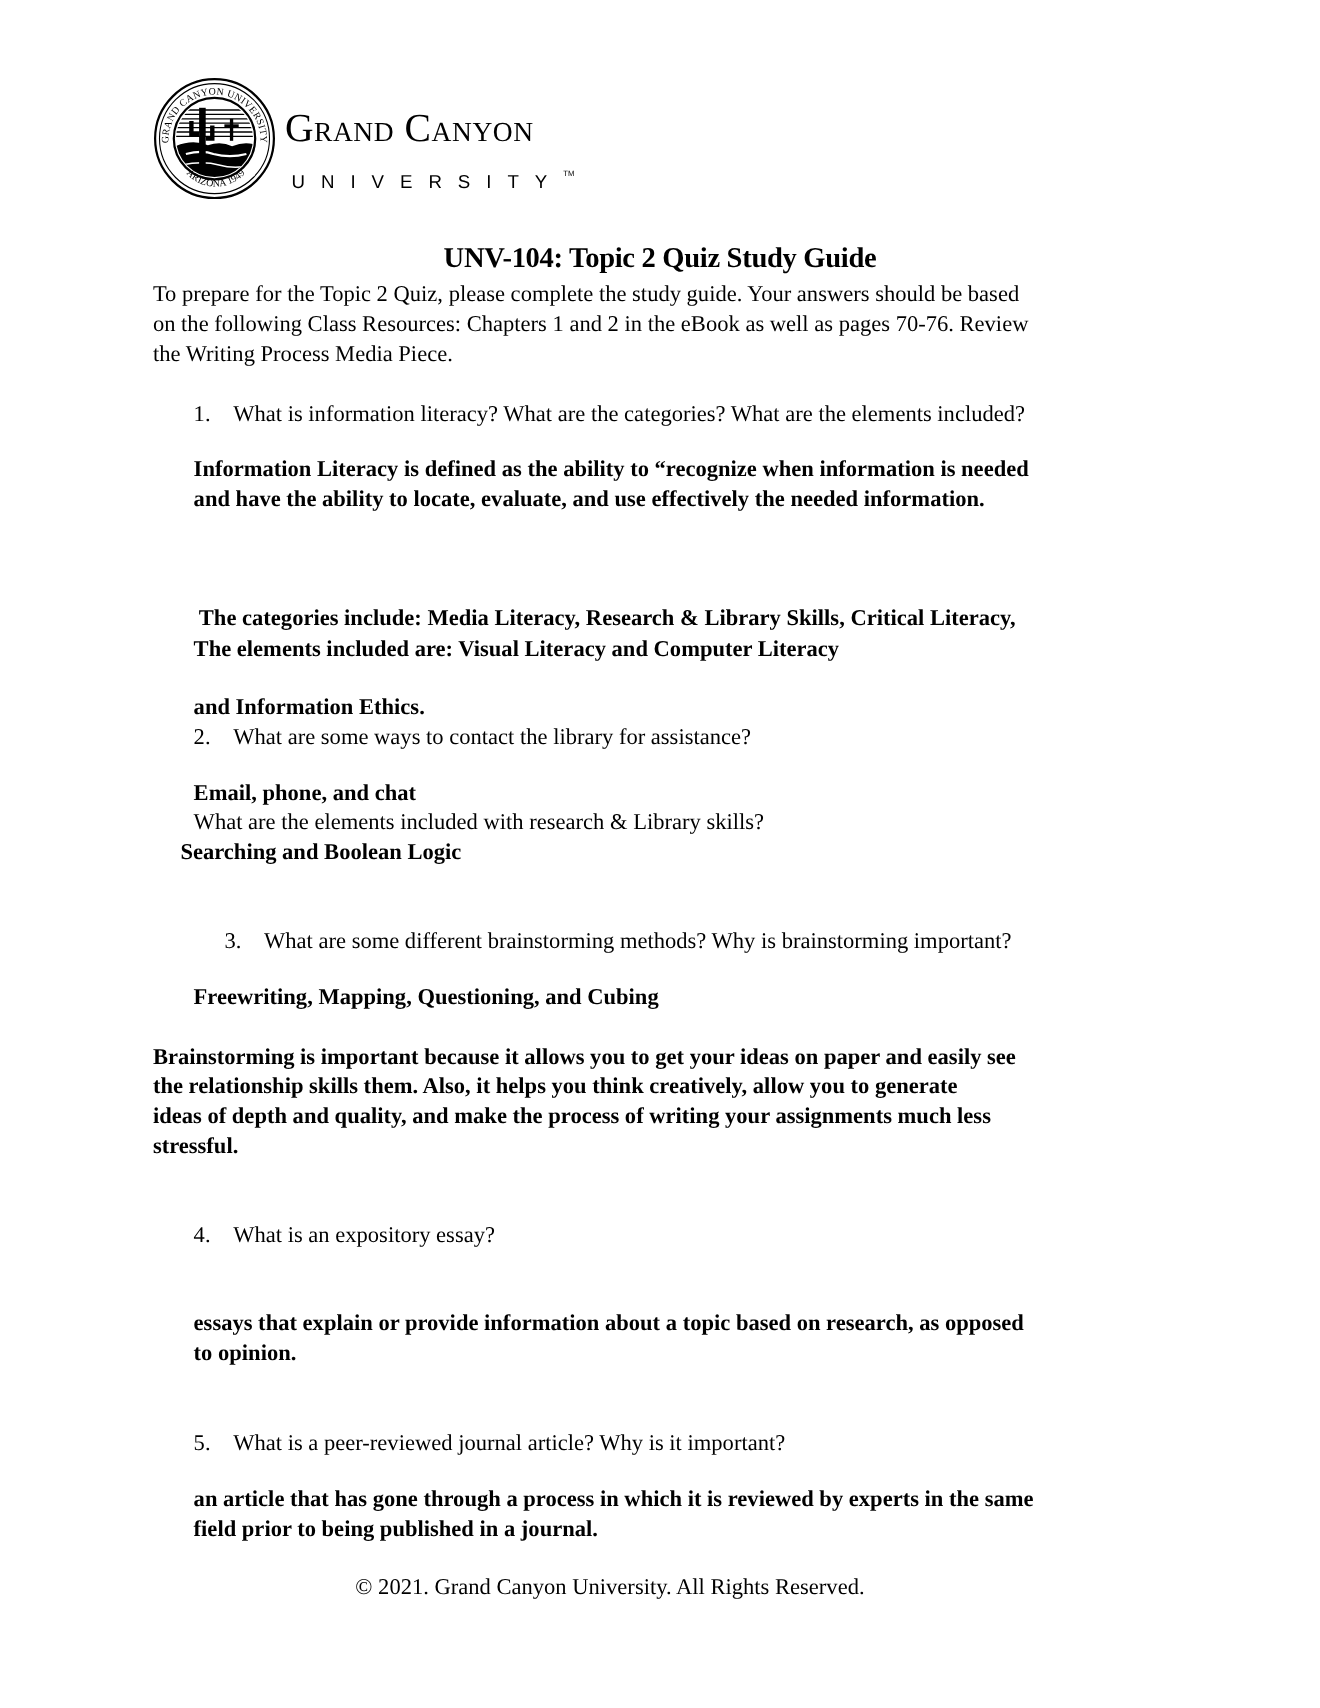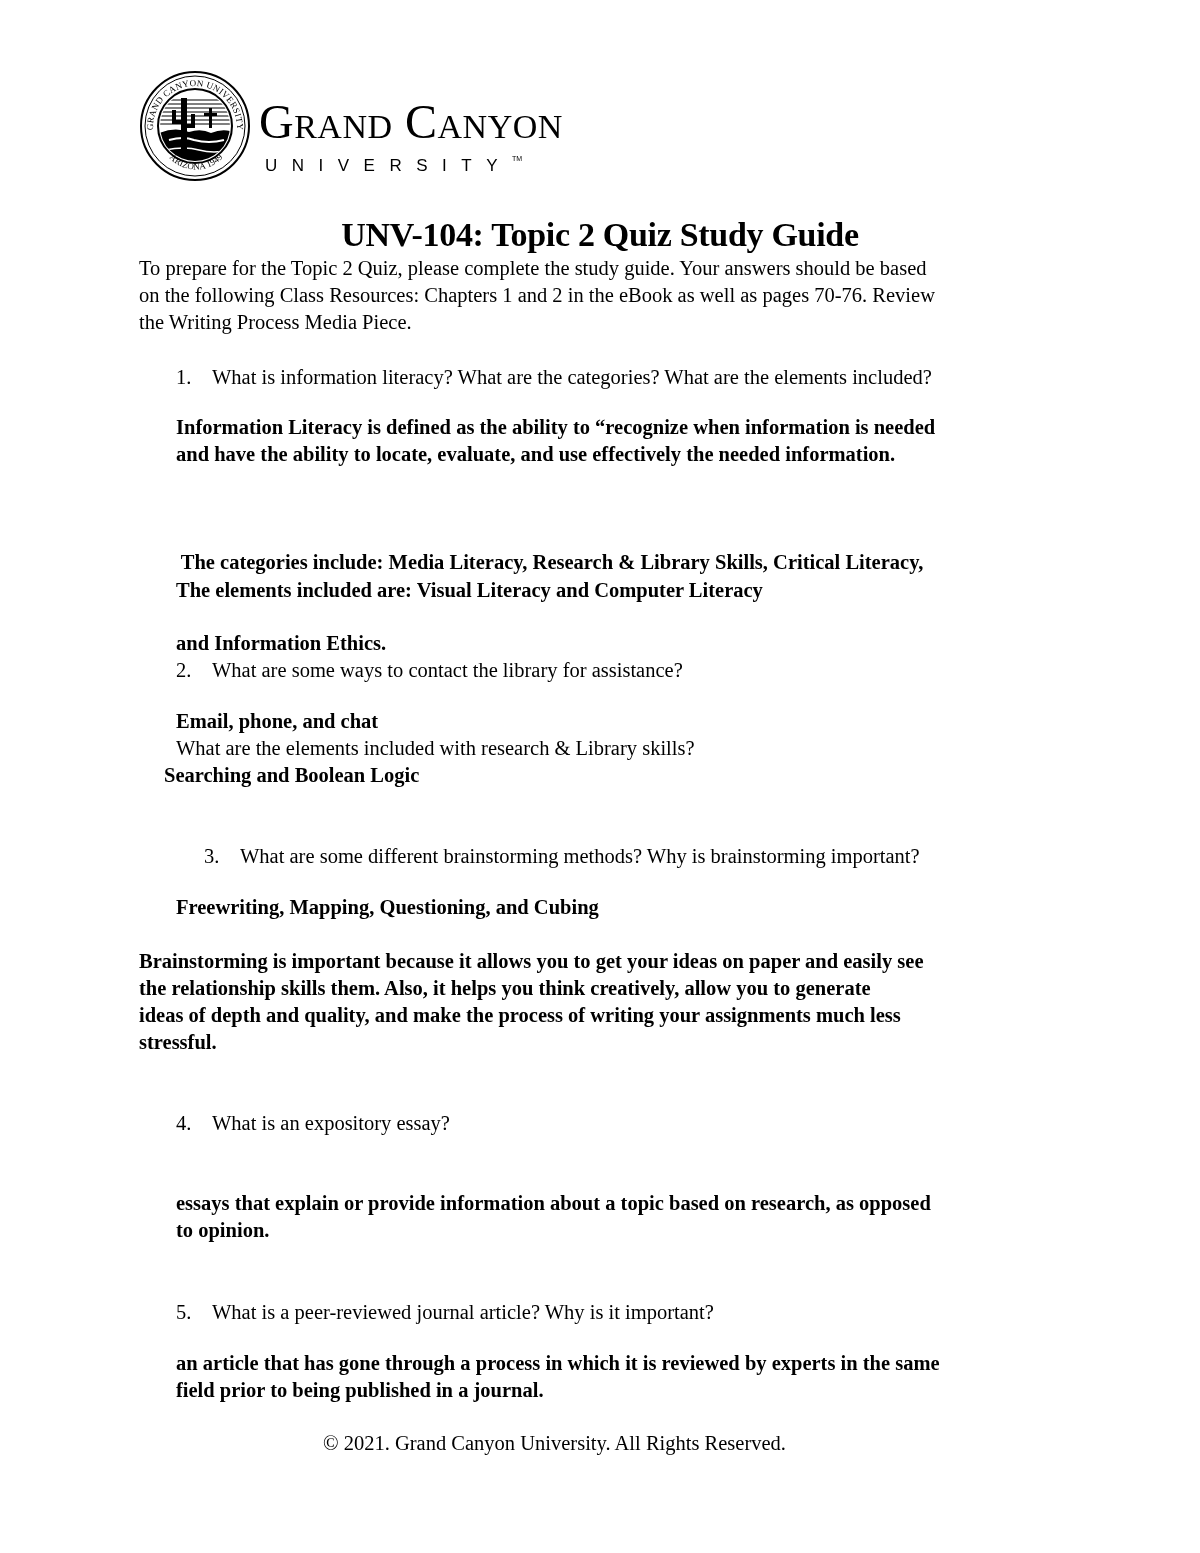--- a/index.html
+++ b/index.html
@@ -34,21 +34,21 @@
       left: 0;
       top: 0;
       width: 112px;
       height: 112px;
     }
     .wordmark-main {
       position: absolute;
       left: 120px;
       top: 28px;
       font-family: "Liberation Serif", "DejaVu Serif", serif;
-      font-size: 48px;
+      font-size: 36px;
       letter-spacing: 0.5px;
       line-height: 1;
       white-space: nowrap;
       font-variant: small-caps;
     }
     .wordmark-sub {
       position: absolute;
       left: 126px;
       top: 87px;
       font-family: "Liberation Sans", "DejaVu Sans", sans-serif;
@@ -65,21 +65,21 @@
       top: -2px;
     }
 
     .title {
       position: absolute;
       left: 0;
       width: 1200px;
       top: 215px;
       text-align: center;
       font-weight: bold;
-      font-size: 34px;
+      font-size: 26px;
       line-height: 40px;
       letter-spacing: -0.3px;
     }
     .text {
       position: absolute;
       font-size: 20.5px;
       line-height: 27px;
       white-space: nowrap;
     }
     .bold { font-weight: bold; }

